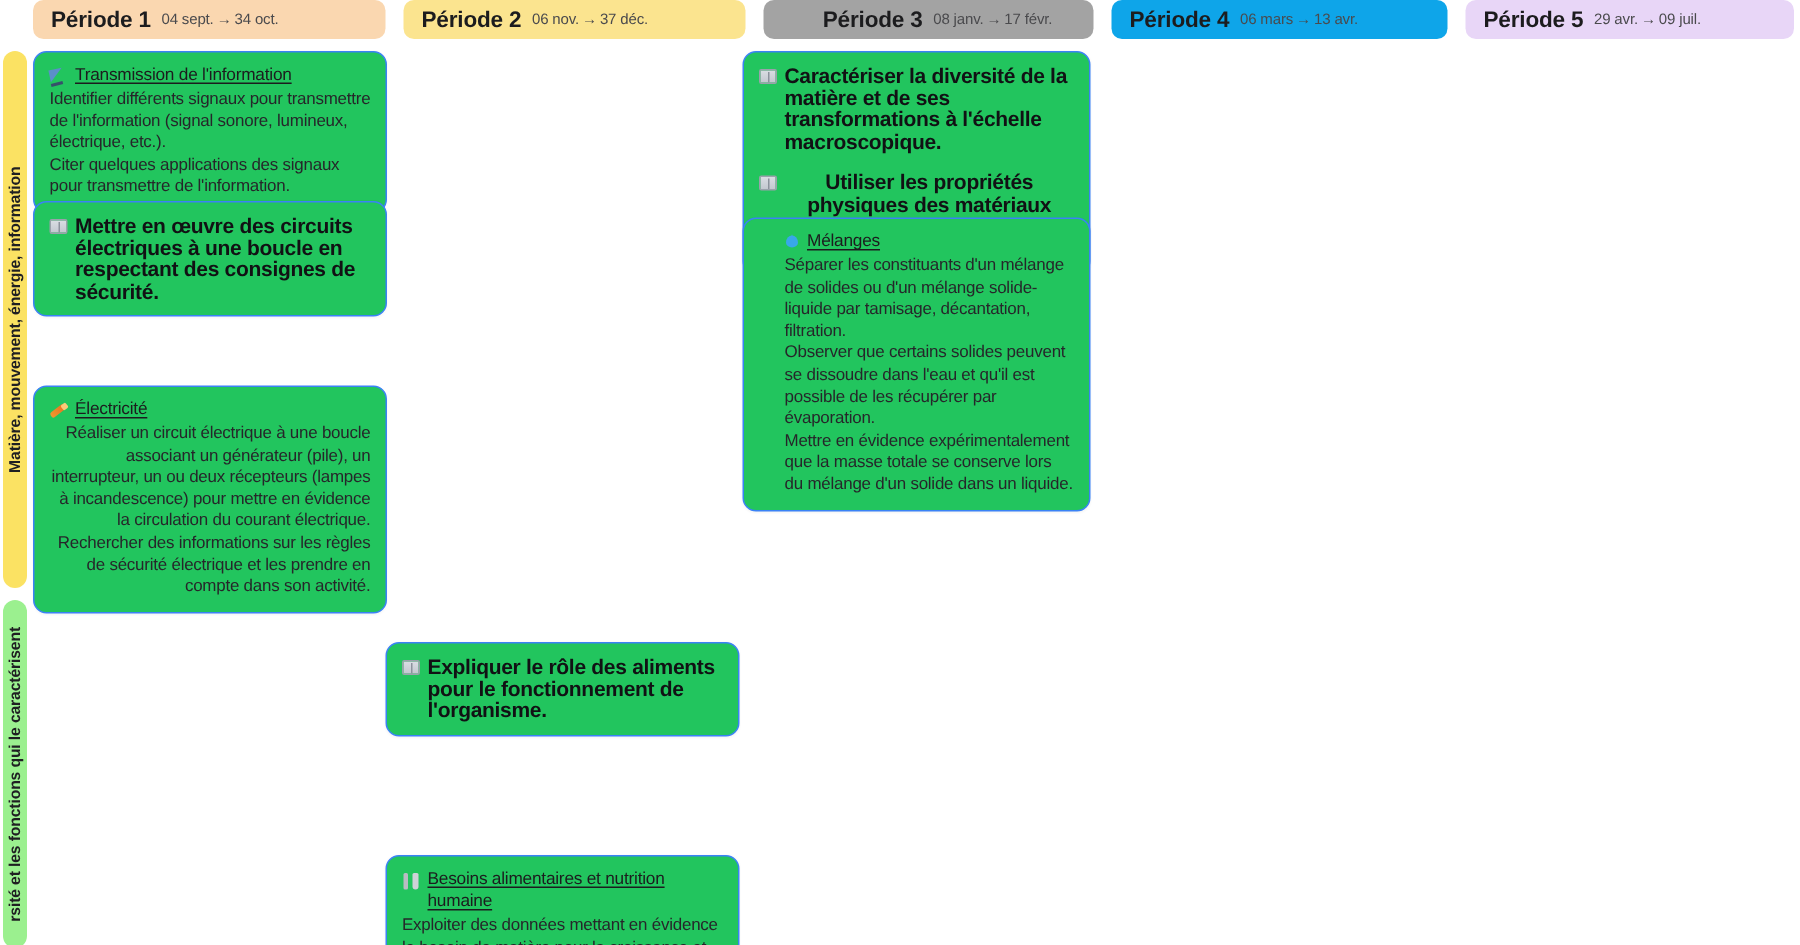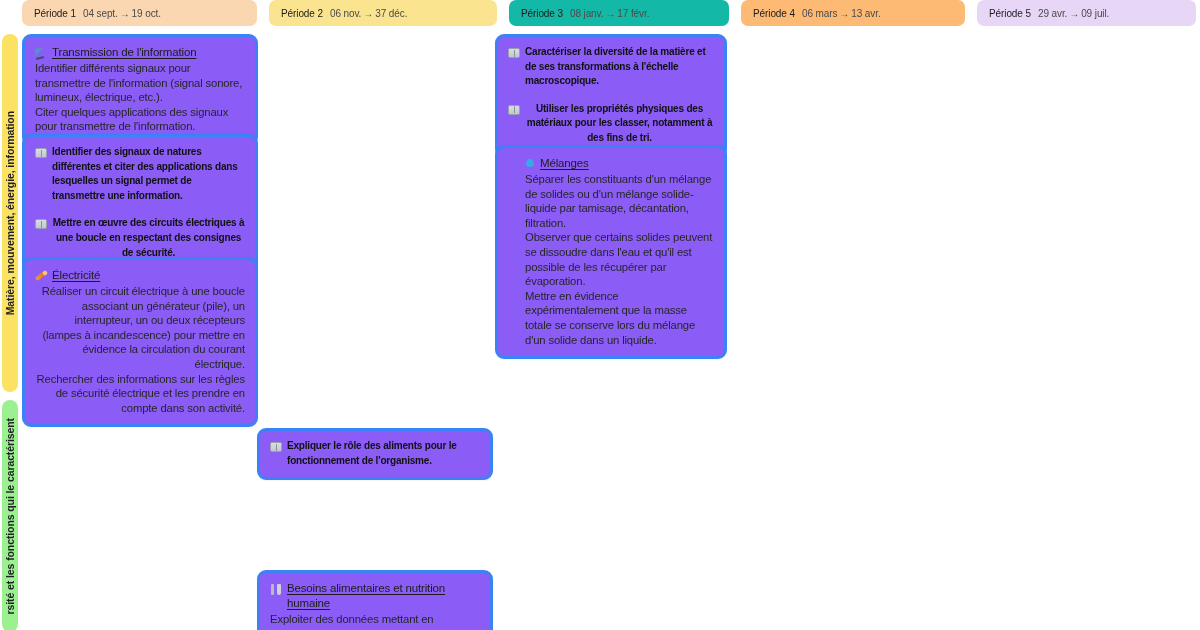--- a/index.html
+++ b/index.html
@@ -46,22 +46,22 @@
     height: 26px;
     border-radius: 7px;
     display: flex;
     align-items: center;
     padding: 0 0 0 12px;
     gap: 7px;
     white-space: nowrap;
     overflow: hidden;
   }
   .period-name {
-    font-size: 10px;
-    font-weight: normal;
+    font-size: 15px;
+    font-weight: bold;
     color: #1c1c1e;
     letter-spacing: -0.1px;
   }
   .period-dates {
     font-size: 10px;
     color: #4a4a4d;
     letter-spacing: -0.1px;
   }
   .period-dates .arrow { margin: 0 2px; }
 
@@ -104,22 +104,22 @@
   .col-1 { left: 22px; width: 236px; }
   .col-2 { left: 257px; width: 236px; }
   .col-3 { left: 495px; width: 232px; }
   .col-4 { left: 733px; width: 232px; }
   .col-5 { left: 967px; width: 231px; }
 
   .card {
     position: absolute;
     left: 0;
     width: 100%;
-    background: #8b5cf6;
-    border: 3px solid #3b82f6;
+    background: #22c55e;
+    border: 1px solid #3b82f6;
     border-radius: 9px;
     padding: 8px 10px 9px 10px;
     box-shadow: 0 0.5px 1.5px rgba(0,0,0,0.045);
   }
 
   .card-title-line {
     display: flex;
     align-items: flex-start;
     gap: 5px;
     margin-bottom: 1px;
@@ -147,21 +147,21 @@
   }
 
   
   .comp-block {
     display: flex;
     align-items: flex-start;
     gap: 5px;
   }
   .comp-block + .comp-block { margin-top: 13px; text-align: center; }
   .comp-text {
-    font-size: 10px;
+    font-size: 14px;
     line-height: 14.6px;
     font-weight: bold;
     color: #111114;
     letter-spacing: -0.2px;
   }
 
   
   .glyph-book {
     width: 12px; height: 10px;
     background: linear-gradient(180deg,#d9dde3 0%, #c3c8d0 100%);
@@ -271,40 +271,40 @@
 </head>
 <body>
 
 <div class="board">
 
   <div class="period-header-row">
 
     <div class="period-col-head">
       <div class="period-pill" id="pill-1" style="background: rgb(250, 215, 176);">
         <span class="period-name">Période 1</span>
-        <span class="period-dates"><span>04 sept.</span><span class="arrow">→</span><span>19 oct.</span></span>
+        <span class="period-dates"><span>04 sept.</span><span class="arrow">→</span><span>34 oct.</span></span>
       </div>
     </div>
 
     <div class="period-col-head">
       <div class="period-pill" id="pill-2" style="background: rgb(251, 228, 143);">
         <span class="period-name">Période 2</span>
         <span class="period-dates"><span>06 nov.</span><span class="arrow">→</span><span>37 déc.</span></span>
       </div>
     </div>
 
     <div class="period-col-head">
-      <div class="period-pill" id="pill-3" style="background: #14b8a6;">
+      <div class="period-pill" id="pill-3" style="background: #a3a3a3; justify-content: center;">
         <span class="period-name">Période 3</span>
         <span class="period-dates"><span>08 janv.</span><span class="arrow">→</span><span>17 févr.</span></span>
       </div>
     </div>
 
     <div class="period-col-head">
-      <div class="period-pill" id="pill-4" style="background: #fdba74;">
+      <div class="period-pill" id="pill-4" style="background: #0ea5e9;">
         <span class="period-name">Période 4</span>
         <span class="period-dates"><span>06 mars</span><span class="arrow">→</span><span>13 avr.</span></span>
       </div>
     </div>
 
     <div class="period-col-head">
       <div class="period-pill" id="pill-5" style="background: rgb(232, 214, 247); padding-left: 12px;">
         <span class="period-name">Période 5</span>
         <span class="period-dates"><span>29 avr.</span><span class="arrow">→</span><span>09 juil.</span></span>
       </div>
@@ -328,24 +328,20 @@
           <span class="card-icon glyph-satellite"></span>
           <span class="card-title">Transmission de l'information</span>
         </div>
         <div class="card-body"> Identifier différents signaux pour transmettre de l'information (signal sonore, lumineux, électrique, etc.).
  Citer quelques applications des signaux pour transmettre de l'information.</div>
       </div>
 
       <div class="card" style="top:100px;">
         <div class="comp-block">
           <span class="card-icon glyph-book"></span>
-          <span class="comp-text">Identifier des signaux de natures différentes et citer des applications dans lesquelles un signal permet de transmettre une information.</span>
-        </div>
-        <div class="comp-block">
-          <span class="card-icon glyph-book"></span>
           <span class="comp-text">Mettre en œuvre des circuits électriques à une boucle en respectant des consignes de sécurité.</span>
         </div>
       </div>
 
       <div class="card" style="top:223px;text-align:right;">
         <div class="card-title-line">
           <span class="card-icon glyph-torch"></span>
           <span class="card-title">Électricité</span>
         </div>
         <div class="card-body">Réaliser un circuit électrique à une boucle associant un générateur (pile), un interrupteur, un ou deux récepteurs (lampes à incandescence) pour mettre en évidence la circulation du courant électrique.

